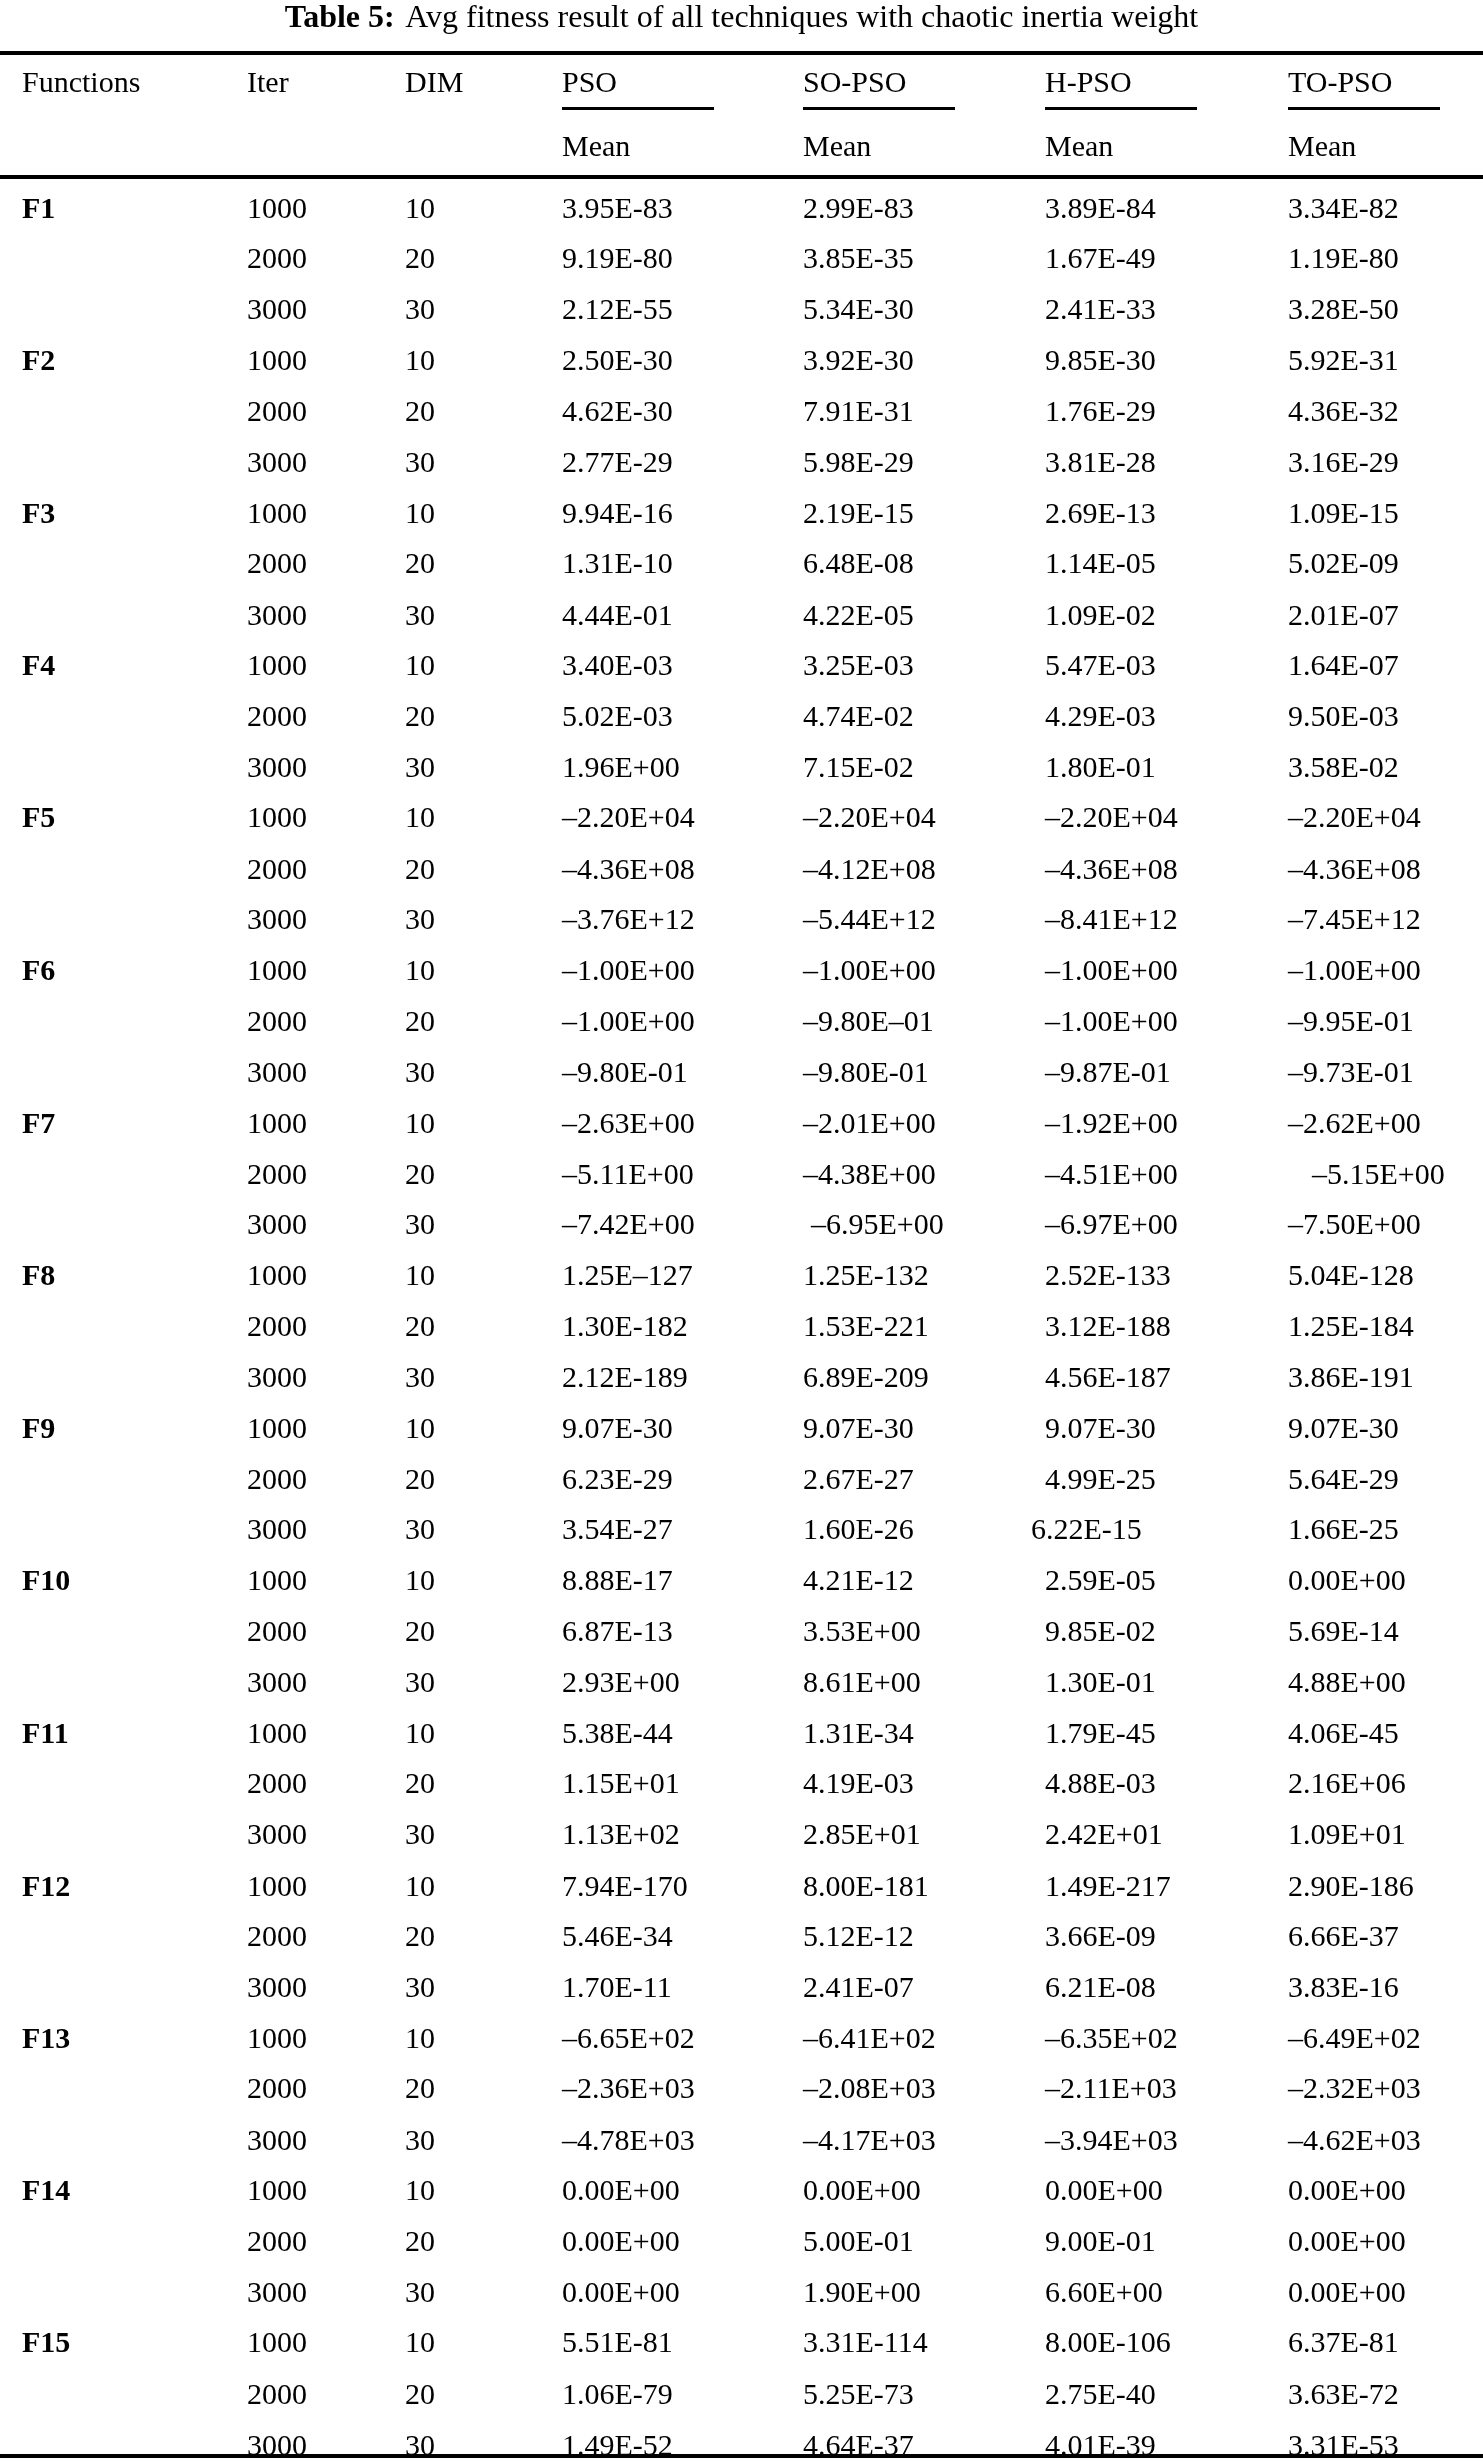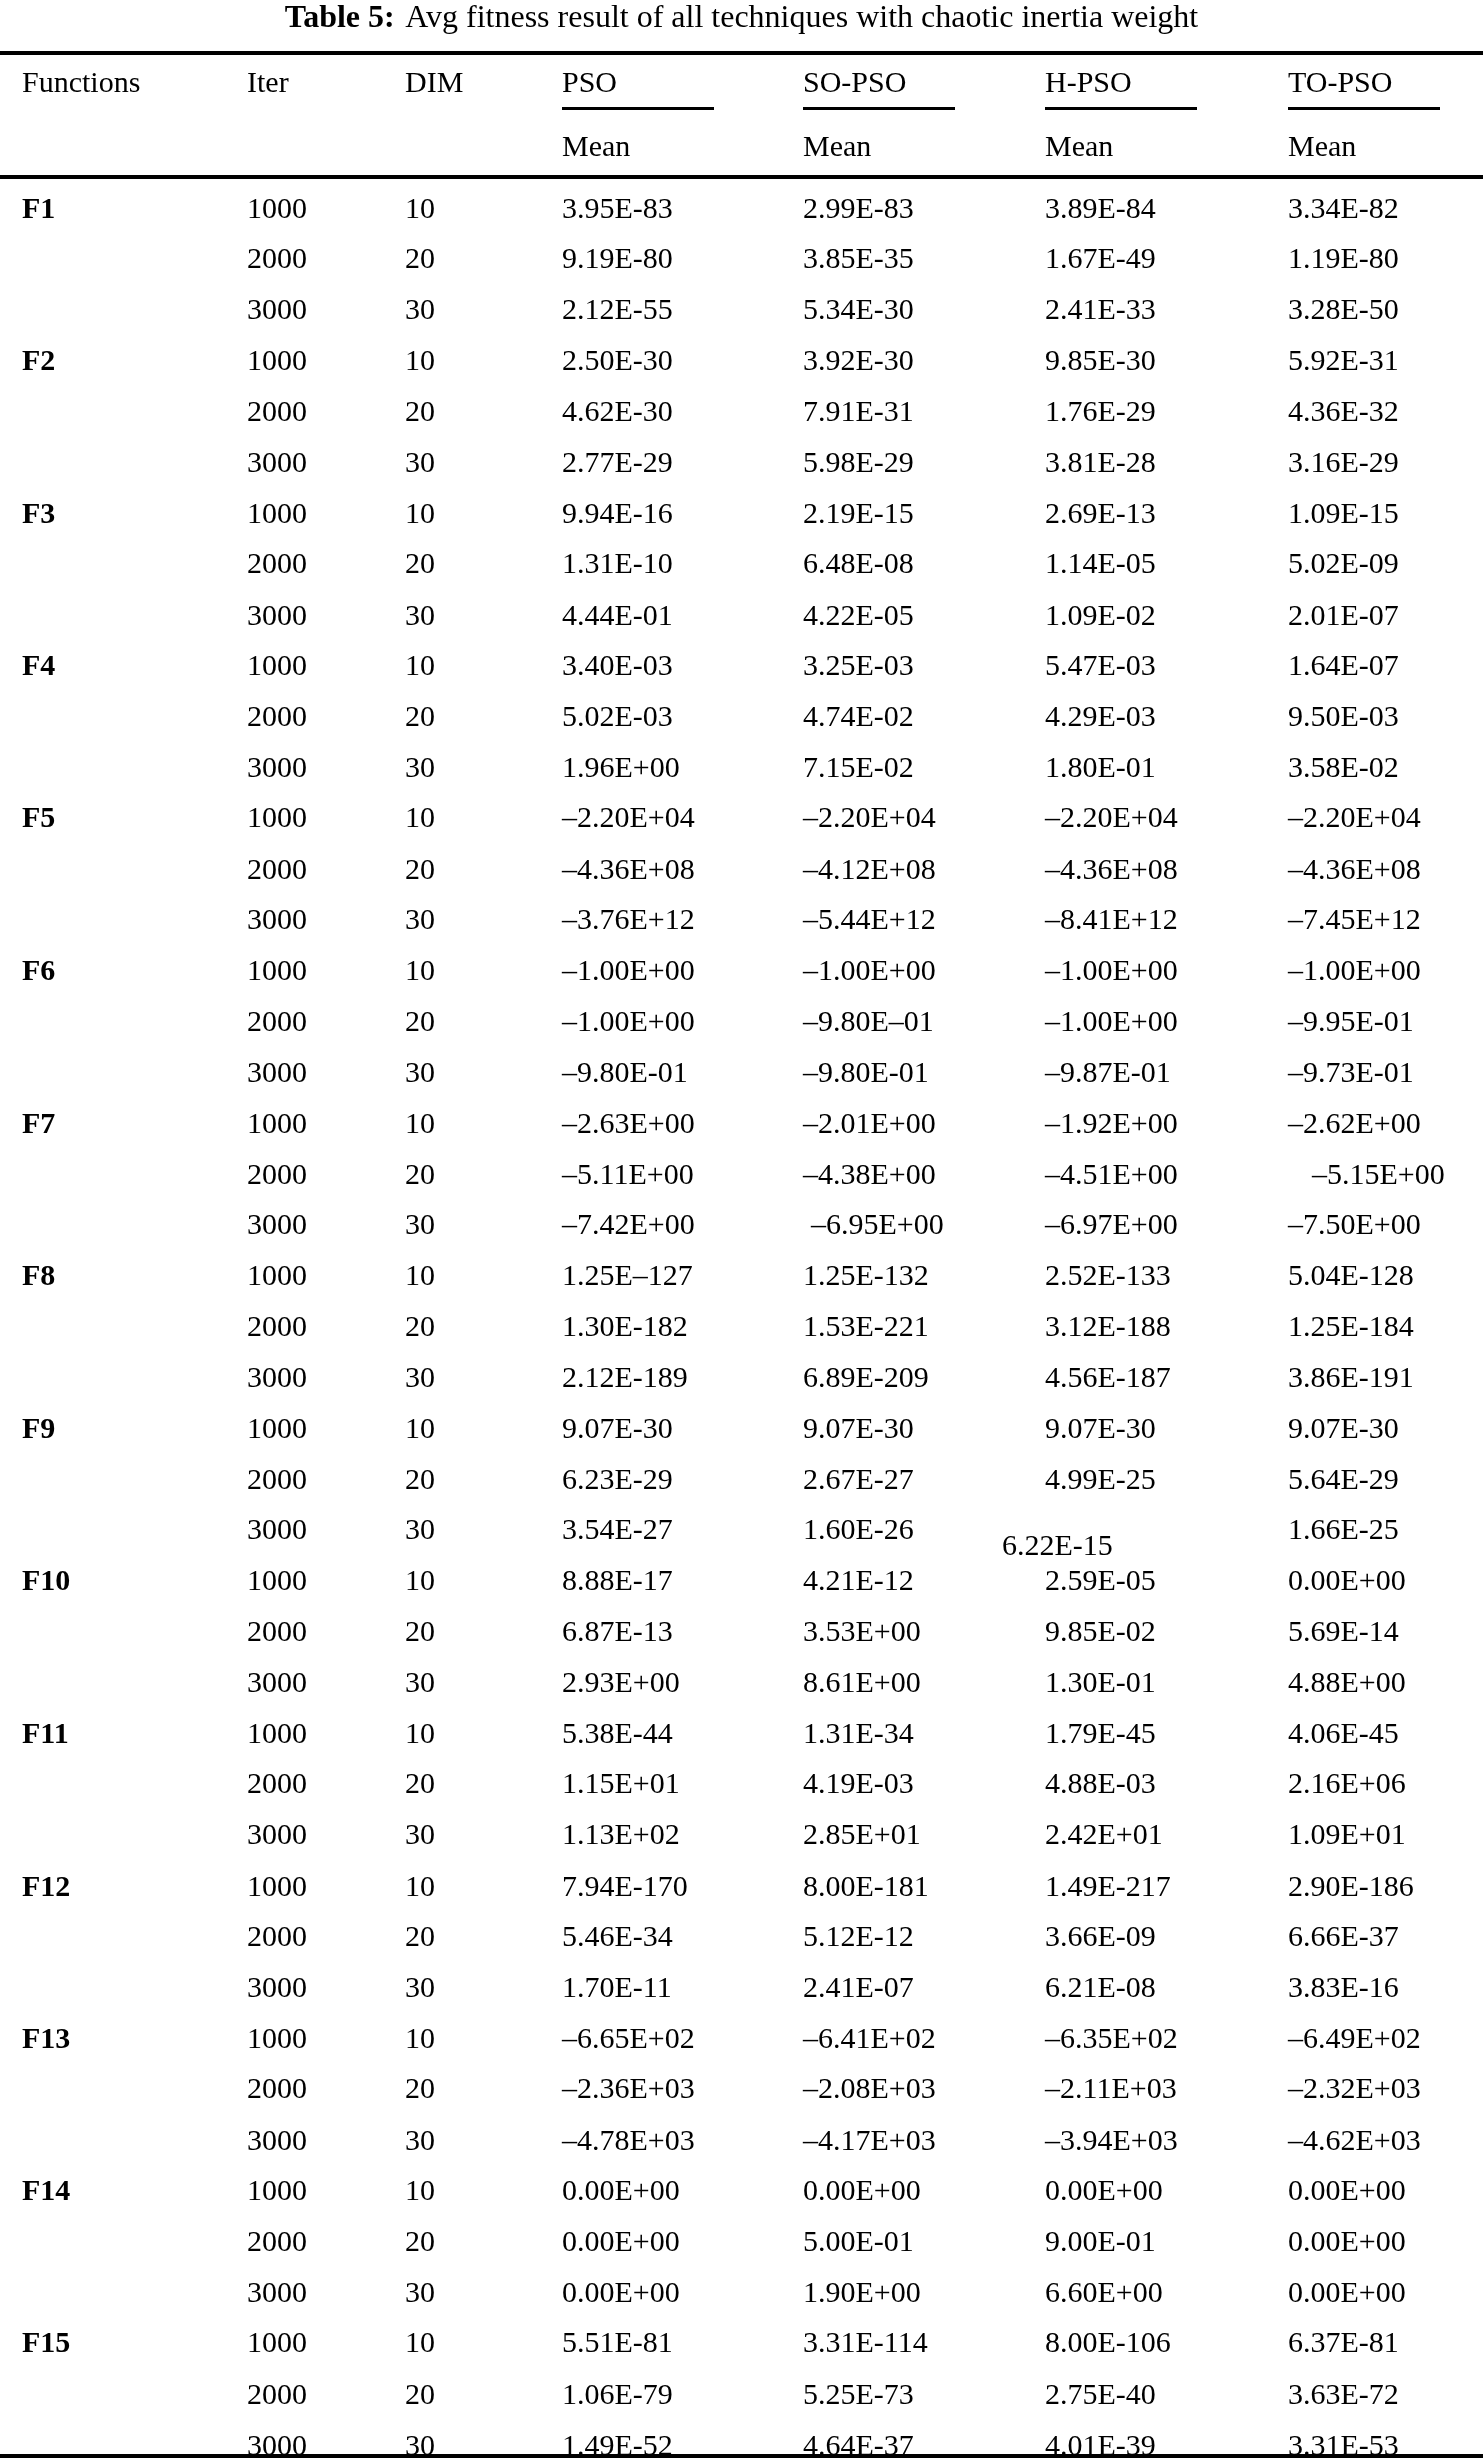--- a/index.html
+++ b/index.html
@@ -213,21 +213,21 @@
     <div class="cell" style="left: 247px; top: 1462px;">2000</div>
     <div class="cell" style="left: 405px; top: 1462px;">20</div>
     <div class="cell" style="left: 562px; top: 1462px;">6.23E-29</div>
     <div class="cell" style="left: 803px; top: 1462px;">2.67E-27</div>
     <div class="cell" style="left: 1045px; top: 1462px;">4.99E-25</div>
     <div class="cell" style="left: 1288px; top: 1462px;">5.64E-29</div>
     <div class="cell" style="left: 247px; top: 1512px;">3000</div>
     <div class="cell" style="left: 405px; top: 1512px;">30</div>
     <div class="cell" style="left: 562px; top: 1512px;">3.54E-27</div>
     <div class="cell" style="left: 803px; top: 1512px;">1.60E-26</div>
-    <div class="cell" style="left: 1002px; top: 1512px; margin-top: 16px;">6.22E-15</div>
+    <div class="cell" style="left: 1031px; top: 1512px;">6.22E-15</div>
     <div class="cell" style="left: 1288px; top: 1512px;">1.66E-25</div>
     <div class="cell fn" style="left: 22px; top: 1563px;">F10</div>
     <div class="cell" style="left: 247px; top: 1563px;">1000</div>
     <div class="cell" style="left: 405px; top: 1563px;">10</div>
     <div class="cell" style="left: 562px; top: 1563px;">8.88E-17</div>
     <div class="cell" style="left: 803px; top: 1563px;">4.21E-12</div>
     <div class="cell" style="left: 1045px; top: 1563px;">2.59E-05</div>
     <div class="cell" style="left: 1288px; top: 1563px;">0.00E+00</div>
     <div class="cell" style="left: 247px; top: 1614px;">2000</div>
     <div class="cell" style="left: 405px; top: 1614px;">20</div>

